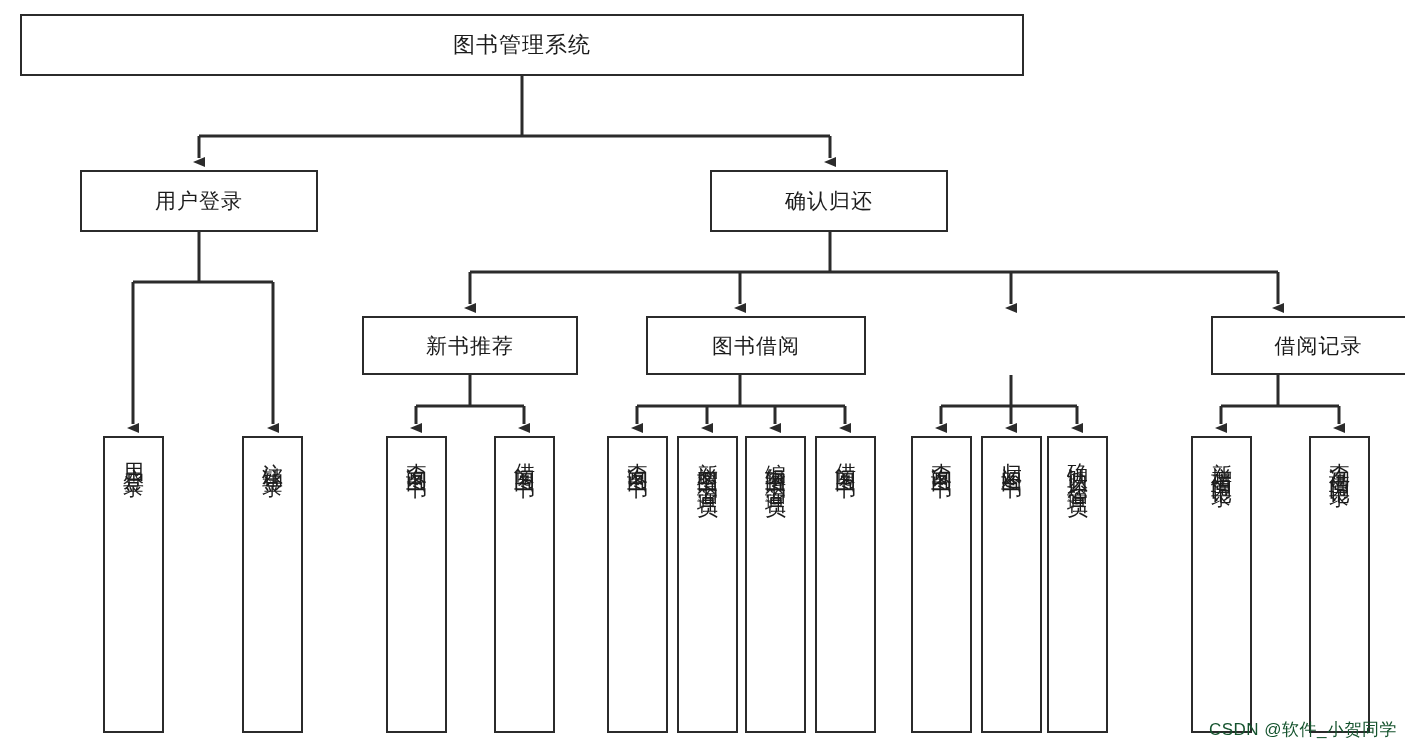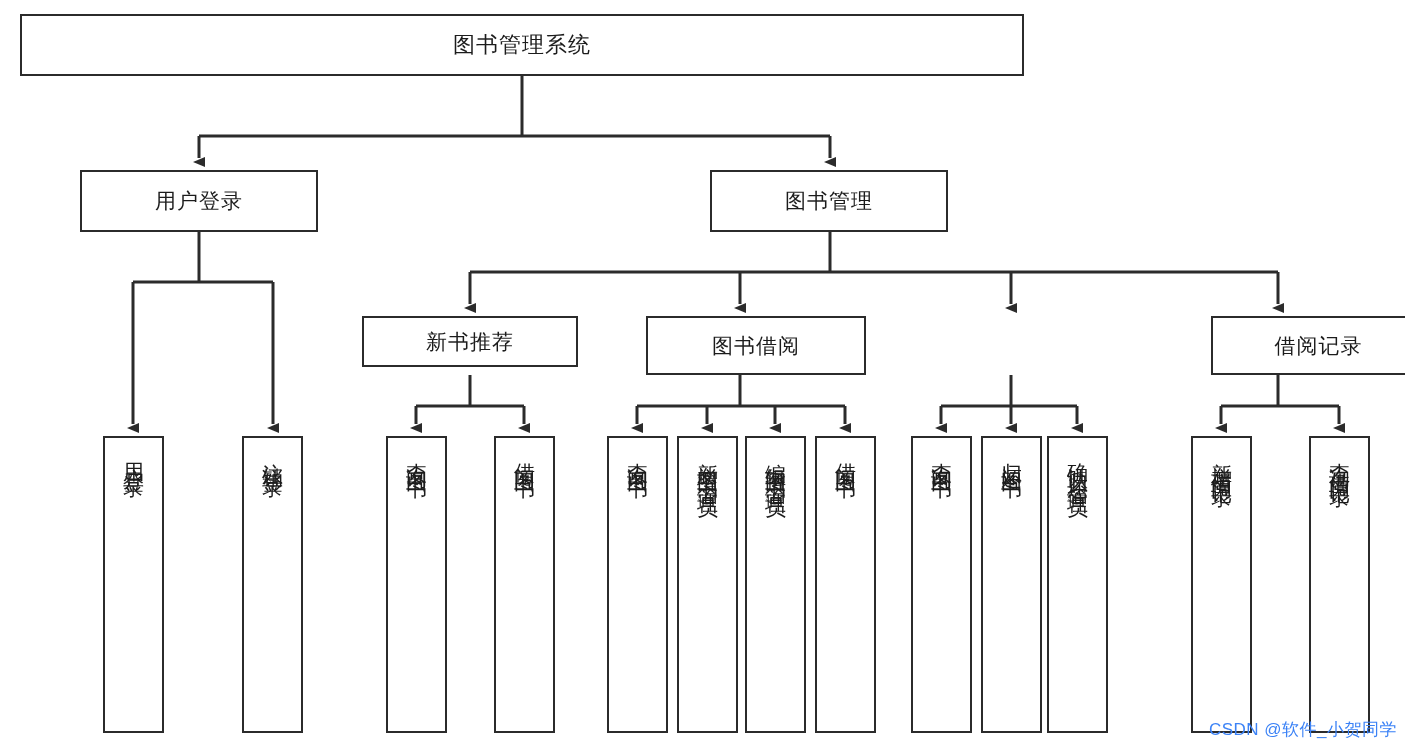--- a/index.html
+++ b/index.html
@@ -56,21 +56,21 @@
     text-orientation: upright;
     letter-spacing: 5px;
     line-height: 1.05;
     white-space: nowrap;
   }
   .watermark {
     position: absolute;
     right: 8px;
     bottom: 6px;
     font-size: 17px;
-    color: #3b82f6;
+    color: #14532d;
     letter-spacing: 0.5px;
     z-index: 3;
     white-space: nowrap;
   }
 </style>
 </head>
 <body>
 
 <div id="canvas">
 
@@ -125,23 +125,23 @@
       <path d="M1221,406 L1339,406"></path>
       <path d="M1221,406 L1221,424" marker-end="url(#arrow)"></path>
       <path d="M1339,406 L1339,424" marker-end="url(#arrow)"></path>
     </g>
   </svg>
 
   <div class="node h root" style="left:20px; top:14px; width:1004px; height:62px;">图书管理系统</div>
 
   <div class="node h" style="left:80px; top:170px; width:238px; height:62px;">用户登录</div>
 
-  <div class="node h" style="left:710px; top:170px; width:238px; height:62px;">图书管理</div>
-
-  <div class="node h" style="left:362px; top:316px; width:216px; height:51px;">新书推荐</div>
+  <div class="node h" style="left:710px; top:170px; width:238px; height:62px;">确认归还</div>
+
+  <div class="node h" style="left:362px; top:316px; width:216px; height:59px;">新书推荐</div>
 
   <div class="node h" style="left:646px; top:316px; width:220px; height:59px;">图书借阅</div>
 
 
   <div class="node h" style="left:1171px; top:316px; width:215px; height:59px;margin-left:40px;">借阅记录</div>
 
   <div class="node v" style="left:103px; top:436px; width:61px; height:297px;">
     <span class="vtext">用户登录</span>
   </div>
 

